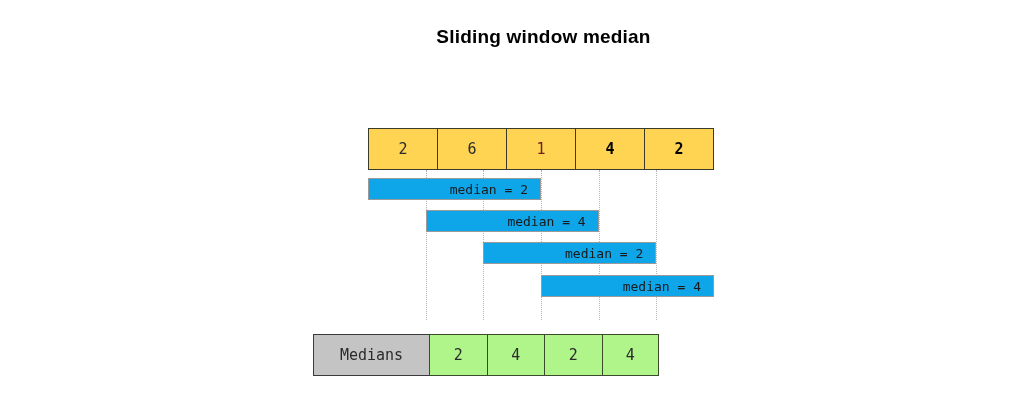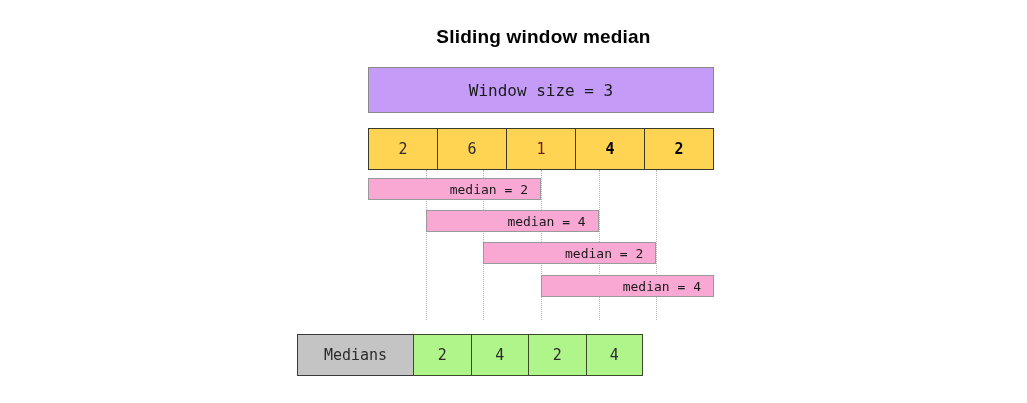--- a/index.html
+++ b/index.html
@@ -95,37 +95,37 @@
     top: 170px;
     width: 0;
     height: 150px;
     border-left: 1px dotted #b4b4b4;
   }
 
   
   .median-bar {
     position: absolute;
     height: 22px;
-    background: #f9a8d4;
+    background: #0ea5e9;
     border: 1px solid #9a9a9a;
     box-sizing: border-box;
     display: flex;
     align-items: center;
     justify-content: flex-end;
     padding-right: 12px;
     font-family: "DejaVu Sans Mono", "Liberation Mono", monospace;
     font-size: 13px;
     color: #1a1a1a;
     white-space: nowrap;
   }
 
   
   .medians-row {
     position: absolute;
-    left: 267px;
+    left: 283px;
     top: 334px;
     height: 42px;
     display: flex;
     box-sizing: border-box;
   }
   .medians-label {
     width: 116px;
     background: #c4c4c4;
     border: 1px solid #3a3a3a;
     border-right-width: 0;
@@ -154,23 +154,20 @@
     border-right-width: 1px;
   }
 </style>
 </head>
 <body>
 
 <div id="stage">
 
   <div class="title">Sliding window median</div>
 
-  <div class="window-banner">
-    <span>Window size = 3</span>
-  </div>
 
   <div class="array-row" id="array-row">
       <div class="array-cell">2</div>
       <div class="array-cell">6</div>
       <div class="array-cell tinted">1</div>
       <div class="array-cell emph">4</div>
       <div class="array-cell emph">2</div>
     </div>
 
   <div id="guides">

